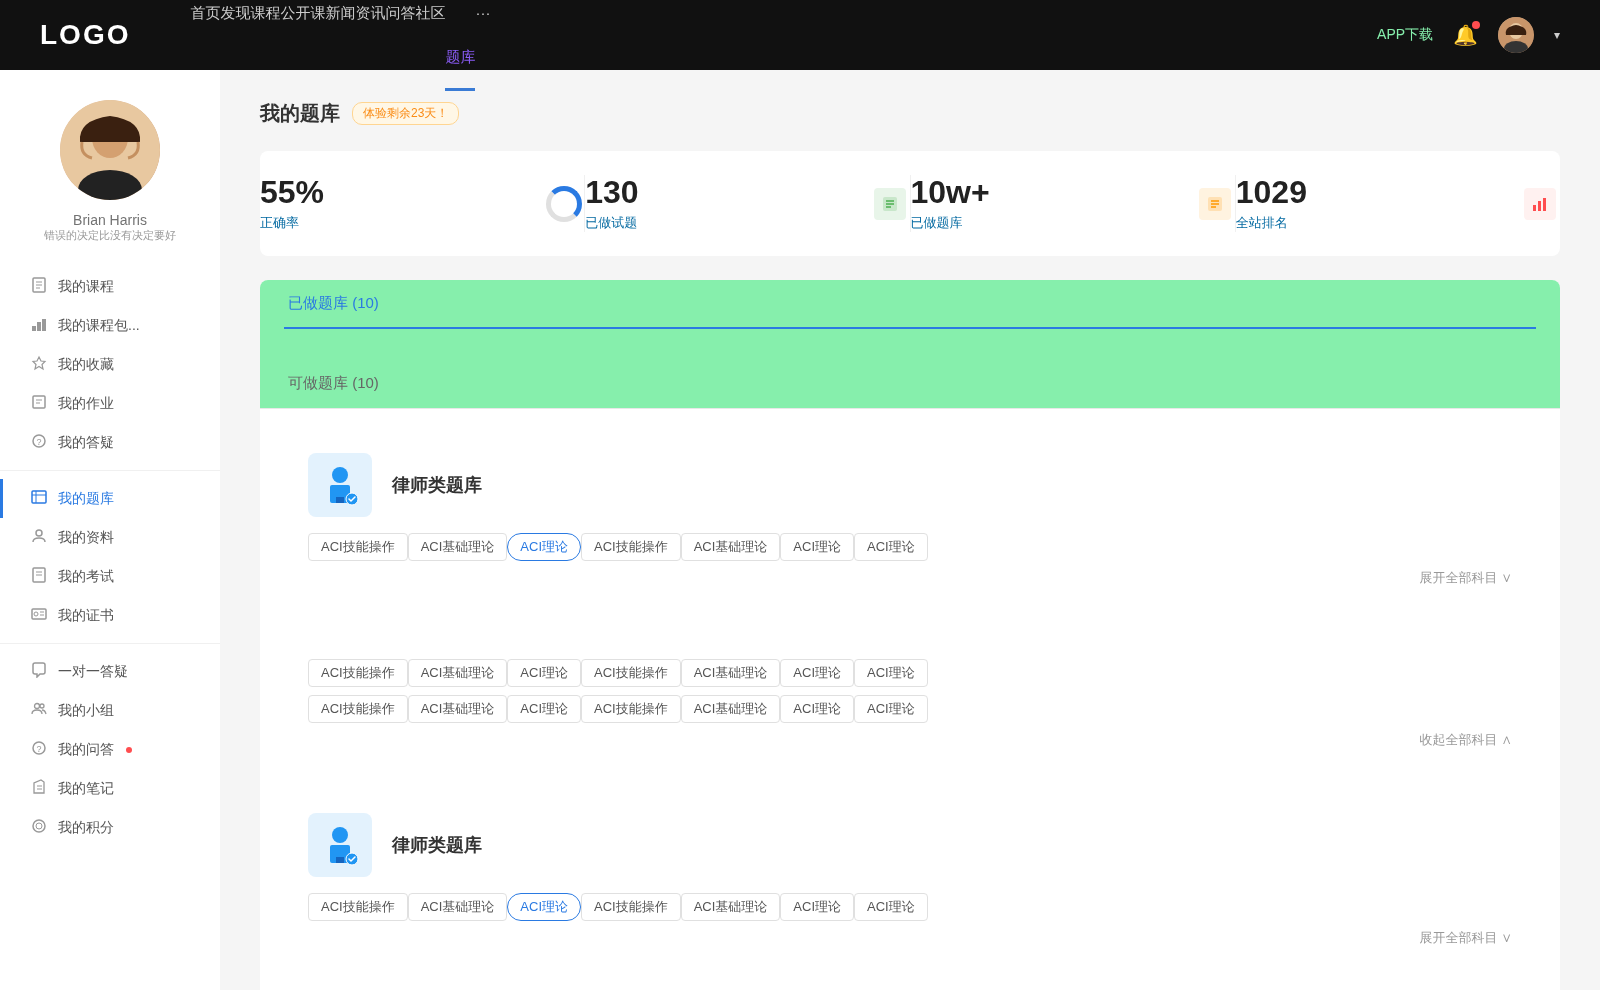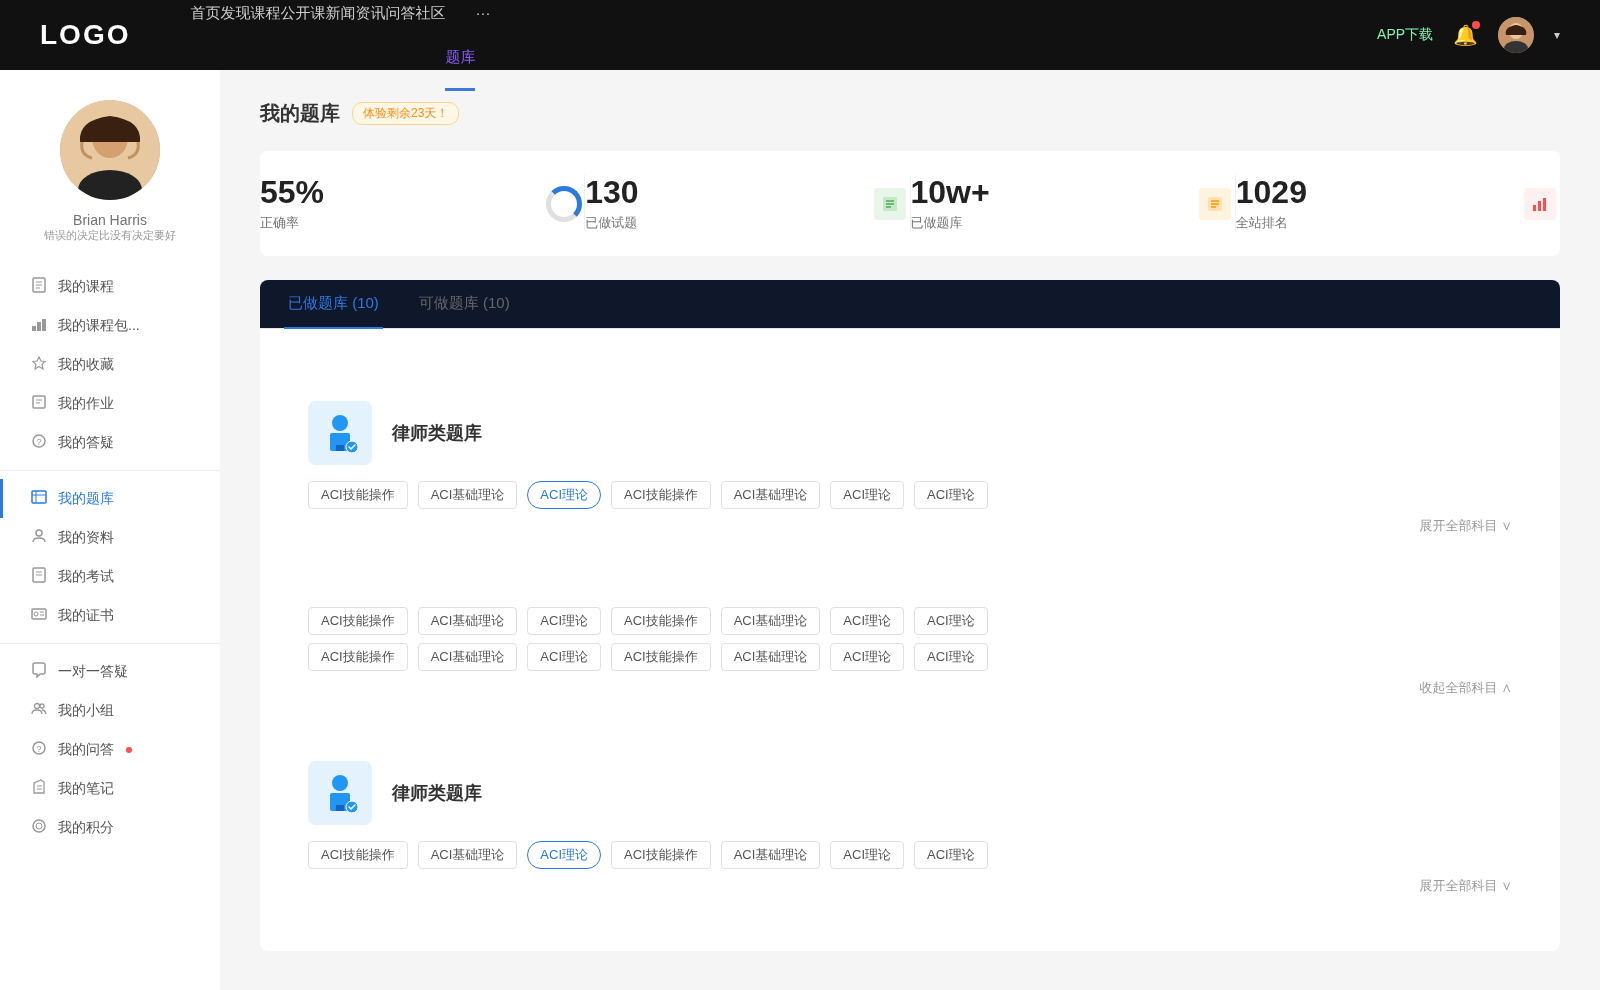--- a/index.html
+++ b/index.html
@@ -220,21 +220,21 @@
     .stat-item:last-child { border-right: none; }
     .stat-text-block {}
     .stat-value {
       font-size: 32px;
       font-weight: 700;
       color: #222;
       line-height: 1.1;
     }
     .stat-label {
       font-size: 13px;
-      color: #737373;
+      color: #0369a1;
       margin-top: 4px;
     }
     .stat-icon {
       width: 40px; height: 40px;
       display: flex; align-items: center; justify-content: center;
       border-radius: 50%;
     }
     .stat-icon-donut {
       width: 36px; height: 36px;
       border-radius: 50%;
@@ -264,24 +264,25 @@
       width: 32px; height: 32px;
       display: flex; align-items: center; justify-content: center;
       color: #ff4d4f;
       font-size: 18px;
     }
 
     
     .tabs-bar {
       display: flex;
       gap: 32px;
-      margin-bottom: 32px;
+      margin-bottom: 4px;
       border-bottom: 1px solid #e8e8e8;
-      background: #0f172a;
+      background: #86efac;
       padding: 0 24px;
+      flex-direction: column;
     }
     .tab-item {
       padding: 14px 4px;
       font-size: 15px;
       color: #666;
       cursor: pointer;
       position: relative;
       border-bottom: 2px solid transparent;
       margin-bottom: -1px;
     }
@@ -313,21 +314,20 @@
     }
     
     .qbank-title {
       font-size: 18px;
       color: #333;
       font-weight: 600;
     }
     .qbank-tags {
       display: flex;
       flex-wrap: wrap;
-      gap: 10px;
       margin-top: 8px;
       align-items: flex-end;
     }
     .tag {
       padding: 4px 12px;
       border: 1px solid #e0e0e0;
       border-radius: 4px;
       font-size: 13px;
       color: #555;
       cursor: pointer;

